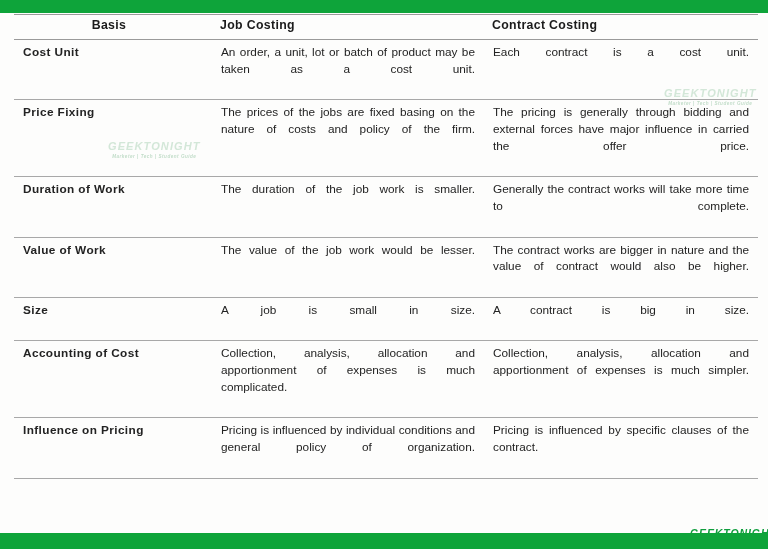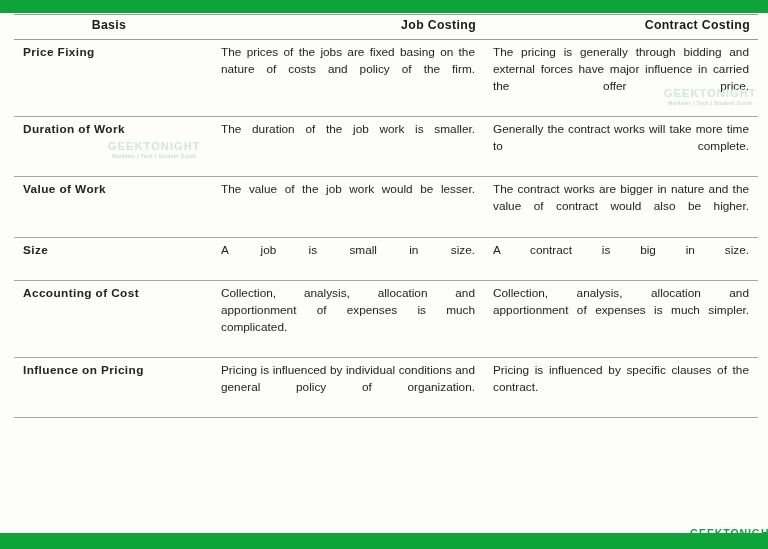--- a/index.html
+++ b/index.html
@@ -49,21 +49,21 @@
     table-layout: fixed;
   }
   table.cmp col.c-basis { width: 198px; }
   table.cmp col.c-job   { width: 272px; }
   table.cmp col.c-con   { width: 274px; }
 
   table.cmp th {
     font-size: 12.3px;
     font-weight: bold;
     color: #1b1b1b;
-    text-align: right;
+    text-align: left;
     padding: 3px 8px 7px 8px;
     border-bottom: 1.6px solid #9a9a9a;
     letter-spacing: 0.35px;
     border-top: 1.4px solid #9a9a9a;
   }
   table.cmp th.h-basis { text-align: center; padding-left: 0; }
 
   table.cmp td {
     vertical-align: top;
     font-size: 11.8px;
@@ -105,20 +105,21 @@
     width: 100%;
   }
 
   
   .wm {
     position: absolute;
     pointer-events: none;
     user-select: none;
     white-space: nowrap;
     font-family: "Liberation Sans", sans-serif;
+    font-style: italic;
   }
   .wm .wm-main {
     font-size: 11px;
     font-weight: bold;
     letter-spacing: 1.1px;
     color: #b9dcc4;
     display: block;
     line-height: 1;
   }
   .wm .wm-sub {
@@ -155,20 +156,29 @@
       </colgroup>
       <thead>
         <tr>
           <th class="h-basis">Basis</th>
           <th>Job Costing</th>
           <th>Contract Costing</th>
         </tr>
       </thead>
       <tbody id="tbody">
           <tr>
+            <td class="basis">Cost Unit</td>
+            <td class="job">
+              <span class="jt">An order, a unit, lot or batch of product may be taken as a cost unit.</span>
+            </td>
+            <td class="con">
+              <span class="jt">Each contract is a cost unit.</span>
+            </td>
+          </tr>
+          <tr>
             <td class="basis">Price Fixing</td>
             <td class="job">
               <span class="jt">The prices of the jobs are fixed basing on the nature of costs and policy of the firm.</span>
             </td>
             <td class="con">
               <span class="jt">The pricing is generally through bidding and external forces have major influence in carried the offer price.</span>
             </td>
           </tr>
           <tr>
             <td class="basis">Duration of Work</td>

